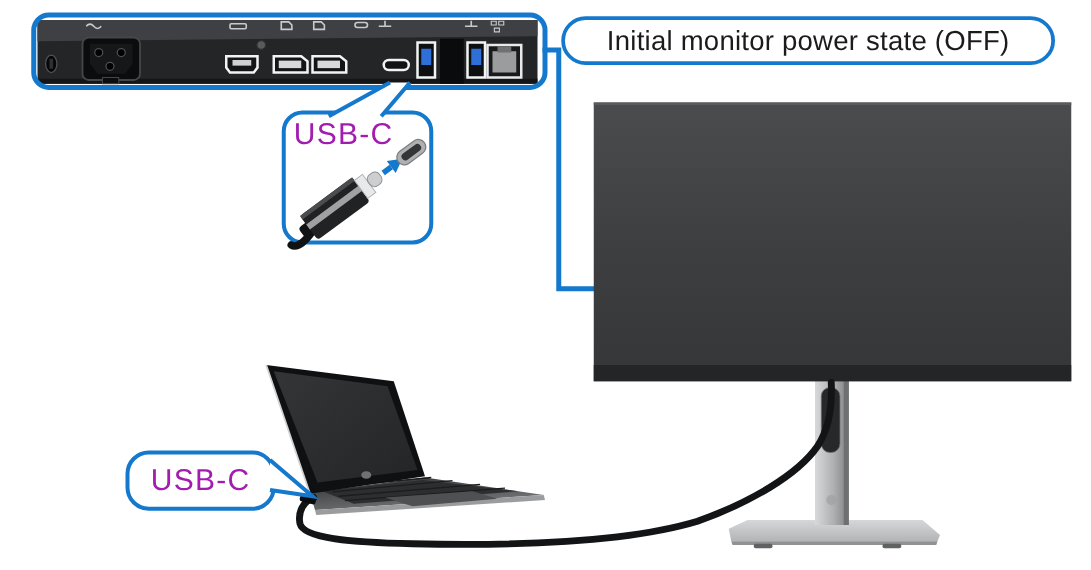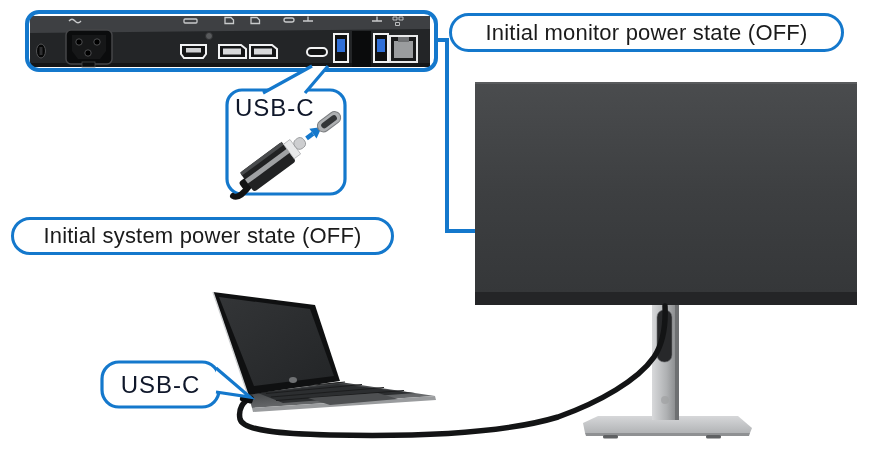--- a/index.html
+++ b/index.html
@@ -10,21 +10,21 @@
   .stage svg{position:absolute;left:0;top:0;}
   .pill{
     position:absolute;display:flex;align-items:center;justify-content:center;
     background:#ffffff;border:3px solid #1478cc;border-radius:21px;
     color:#1b1b1b;font-size:22px;font-weight:500;letter-spacing:.2px;white-space:nowrap;
     box-sizing:border-box;
   }
   .pill-monitor{left:449px;top:13px;width:395px;height:39px;}
   .pill-system{left:11px;top:217px;width:383px;height:38px;}
   .usbc-label{
-    position:absolute;color:#0f172a;font-size:24px;font-weight:500;letter-spacing:1px;
+    position:absolute;color:#a21caf;font-size:24px;font-weight:500;letter-spacing:1px;
     white-space:nowrap;
   }
   .usbc-panel-label{left:235px;top:94px;}
   .usbc-laptop-label{left:102px;top:362px;width:117px;height:45px;display:flex;
     align-items:center;justify-content:center;}
 </style>
 </head>
 <body>
 
 <div class="stage">
@@ -195,19 +195,18 @@
 
   <g>
     <rect x="102" y="362" width="117" height="45" rx="17" fill="#ffffff" stroke="#1478cc" stroke-width="3.2"></rect>
     <polygon points="216,368 250,397 216,392" fill="#ffffff"></polygon>
     <path d="M216,368 L250,397 L216,392" fill="none" stroke="#1478cc" stroke-width="3.2"></path>
   </g>
 </svg>
 
 <div class="pill pill-monitor">Initial monitor power state (OFF)</div>
 
-<div class="pill pill-system">Initial system power state (OFF)</div>
 
 <div class="usbc-label usbc-panel-label">USB-C</div>
 
 <div class="usbc-label usbc-laptop-label">USB-C</div>
 
 </div>
 
 </body></html>

